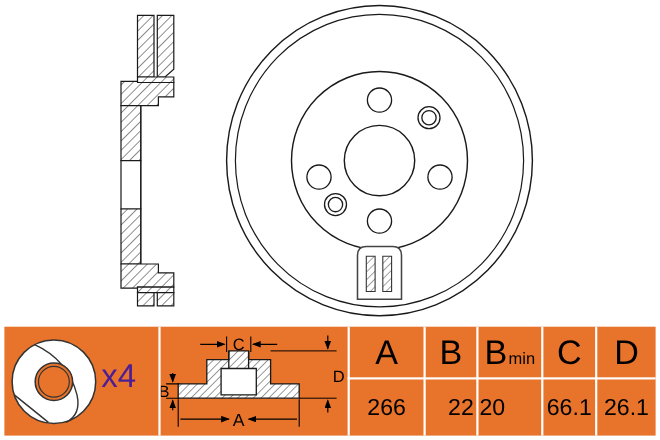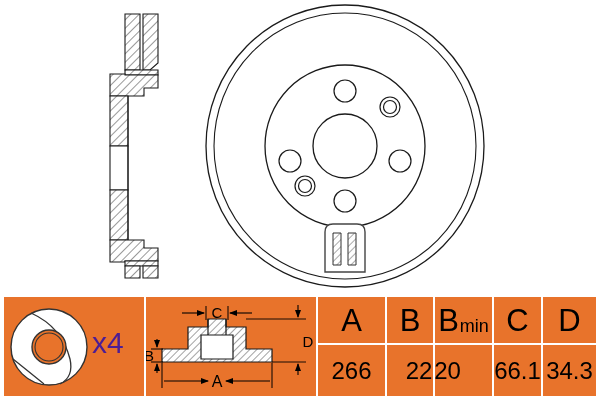--- a/index.html
+++ b/index.html
@@ -57,24 +57,24 @@
     line-height: 1;
   }
   .cell-head {
     top: 0;
     height: 46px;
     font-size: 31px;
   }
   .cell-val {
     top: 48px;
     height: 51px;
-    font-size: 24px;
+    font-size: 21px;
   }
   .sub {
-    font-size: 18px;
+    font-size: 15px;
     vertical-align: baseline;
     position: relative;
     top: 6px;
     margin-left: 1px;
   }
 
   
   #hub-panel {
     position: absolute;
     left: 0;
@@ -271,16 +271,16 @@
       <span>C</span>
     </div>
     <div class="cell-head" style="left:539px; width:53px;">
       <span>D</span>
     </div>
 
     <div class="cell-val" style="left:314px; width:67px;">266</div>
     <div class="cell-val" style="left:383px; width:64px;">22</div>
     <div class="cell-val" style="left:415px; width:57px;">20</div>
     <div class="cell-val" style="left:490px; width:47px;">66.1</div>
-    <div class="cell-val" style="left:539px; width:53px;">34.3</div>
+    <div class="cell-val" style="left:539px; width:53px;">26.1</div>
 
   </div>
 </div>
 
 </body></html>

